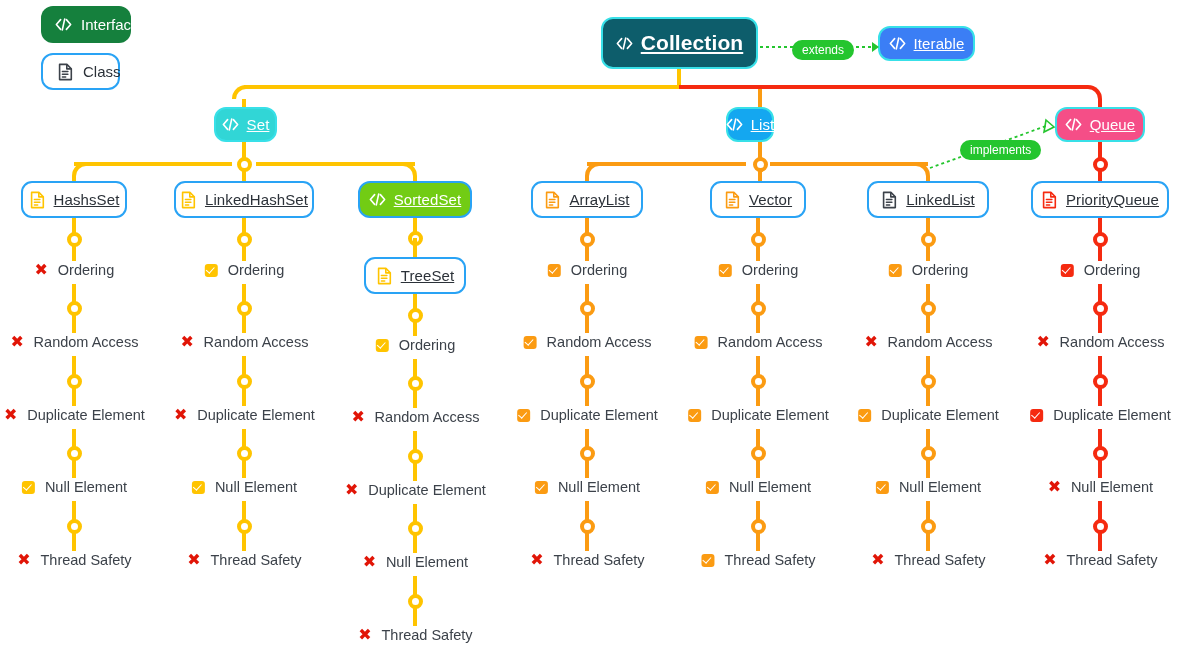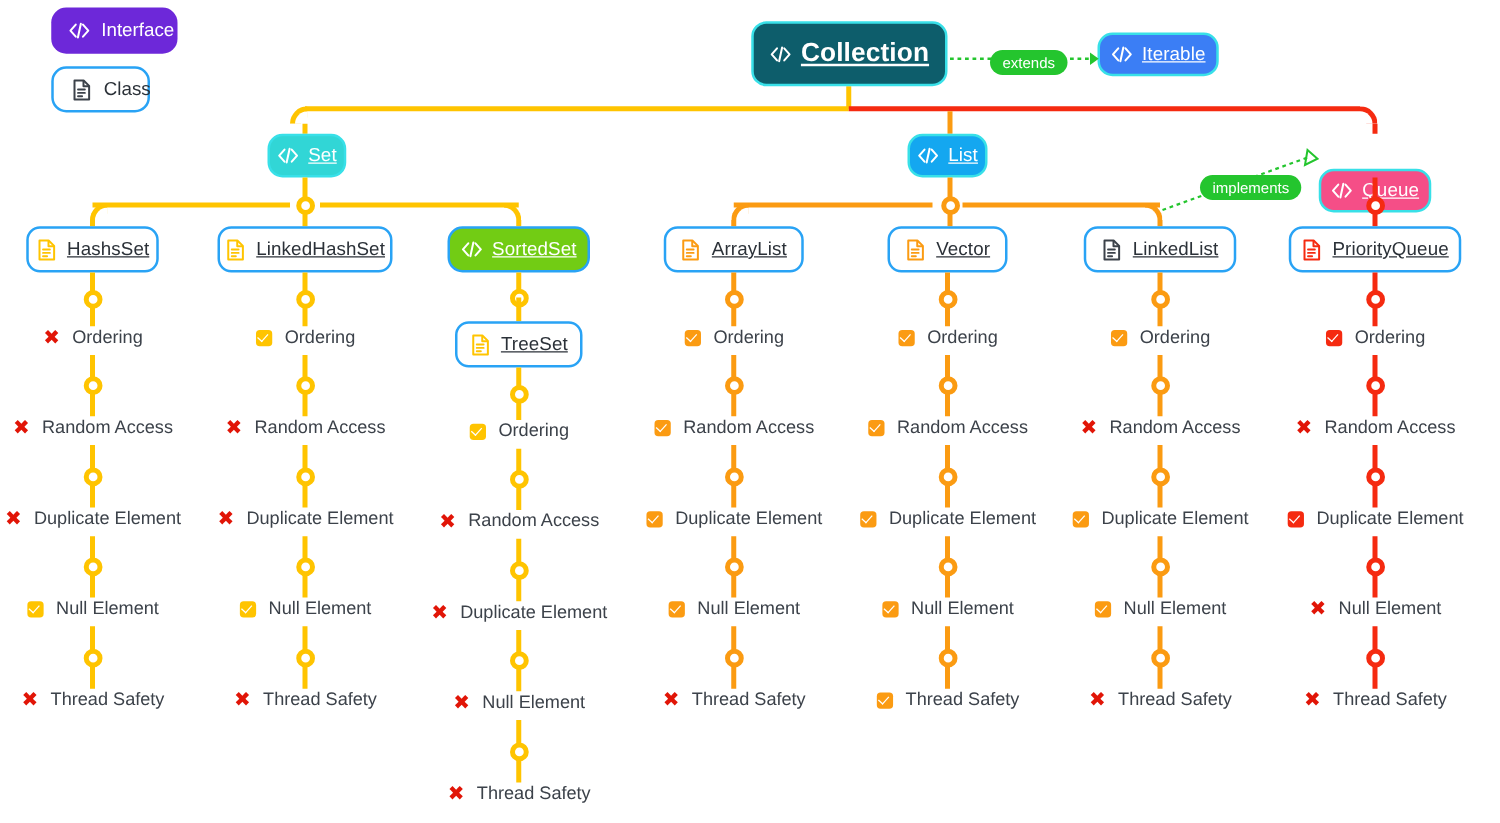--- a/index.html
+++ b/index.html
@@ -44,21 +44,21 @@
 
   
   .relpill{position:absolute;background:#24c52e;color:#fff;border-radius:11px;
            font-size:12px;padding:3px 10px;white-space:nowrap;}
   .dotted{position:absolute;}
 </style>
 </head>
 <body>
 
 <div id="canvas">
-    <div class="legend-pill" style="left: 41px; top: 6px; width: 101px; height: 37px; background: #6d28d9;">
+    <div class="legend-pill" style="left: 41px; top: 6px; width: 90px; height: 37px; background: #15803d;">
       <span class="ico">
         <svg width="17" height="15" viewBox="0 0 20 16">
           <path d="M6.6 2.3 1.6 8l5 5.7" fill="none" stroke="#ffffff" stroke-width="1.9" stroke-linecap="round" stroke-linejoin="round"></path>
           <path d="M13.4 2.3 18.4 8l-5 5.7" fill="none" stroke="#ffffff" stroke-width="1.9" stroke-linecap="round" stroke-linejoin="round"></path>
           <path d="M11.4 1.6 8.6 14.4" fill="none" stroke="#ffffff" stroke-width="1.9" stroke-linecap="round"></path>
         </svg>
       </span>
       <span style="font-size: 15px; color: rgb(255, 255, 255);">Interface</span>
     </div>
     <div class="legend-pill" style="left: 41px; top: 53px; width: 79px; height: 37px; background: rgb(255, 255, 255); border: 2px solid rgb(41, 163, 245);">
@@ -82,31 +82,31 @@
     <div class="node iface" style="left: 214px; top: 107px; width: 63px; height: 35px; background: rgb(49, 214, 214); border-color: rgb(56, 224, 232);">
       <span class="ico">
         <svg width="17" height="15" viewBox="0 0 20 16">
           <path d="M6.6 2.3 1.6 8l5 5.7" fill="none" stroke="#ffffff" stroke-width="1.9" stroke-linecap="round" stroke-linejoin="round"></path>
           <path d="M13.4 2.3 18.4 8l-5 5.7" fill="none" stroke="#ffffff" stroke-width="1.9" stroke-linecap="round" stroke-linejoin="round"></path>
           <path d="M11.4 1.6 8.6 14.4" fill="none" stroke="#ffffff" stroke-width="1.9" stroke-linecap="round"></path>
         </svg>
       </span>
       <span class="lbl">Set</span>
     </div>
-    <div class="node iface" style="left: 726px; top: 107px; width: 64px; height: 35px; background: rgb(20, 167, 240); border-color: rgb(56, 224, 232);">
+    <div class="node iface" style="left: 726px; top: 107px; width: 48px; height: 35px; background: rgb(20, 167, 240); border-color: rgb(56, 224, 232);">
       <span class="ico">
         <svg width="17" height="15" viewBox="0 0 20 16">
           <path d="M6.6 2.3 1.6 8l5 5.7" fill="none" stroke="#ffffff" stroke-width="1.9" stroke-linecap="round" stroke-linejoin="round"></path>
           <path d="M13.4 2.3 18.4 8l-5 5.7" fill="none" stroke="#ffffff" stroke-width="1.9" stroke-linecap="round" stroke-linejoin="round"></path>
           <path d="M11.4 1.6 8.6 14.4" fill="none" stroke="#ffffff" stroke-width="1.9" stroke-linecap="round"></path>
         </svg>
       </span>
       <span class="lbl">List</span>
     </div>
-    <div class="node iface" style="left: 1055px; top: 107px; width: 90px; height: 35px; background: rgb(245, 78, 135); border-color: rgb(56, 224, 232); margin-top: 28px;">
+    <div class="node iface" style="left: 1055px; top: 107px; width: 90px; height: 35px; background: rgb(245, 78, 135); border-color: rgb(56, 224, 232);">
       <span class="ico">
         <svg width="17" height="15" viewBox="0 0 20 16">
           <path d="M6.6 2.3 1.6 8l5 5.7" fill="none" stroke="#ffffff" stroke-width="1.9" stroke-linecap="round" stroke-linejoin="round"></path>
           <path d="M13.4 2.3 18.4 8l-5 5.7" fill="none" stroke="#ffffff" stroke-width="1.9" stroke-linecap="round" stroke-linejoin="round"></path>
           <path d="M11.4 1.6 8.6 14.4" fill="none" stroke="#ffffff" stroke-width="1.9" stroke-linecap="round"></path>
         </svg>
       </span>
       <span class="lbl">Queue</span>
     </div>
     <div class="node iface" style="left: 601px; top: 17px; width: 157px; height: 52px; background: rgb(13, 93, 107); border-color: rgb(56, 224, 232);">

